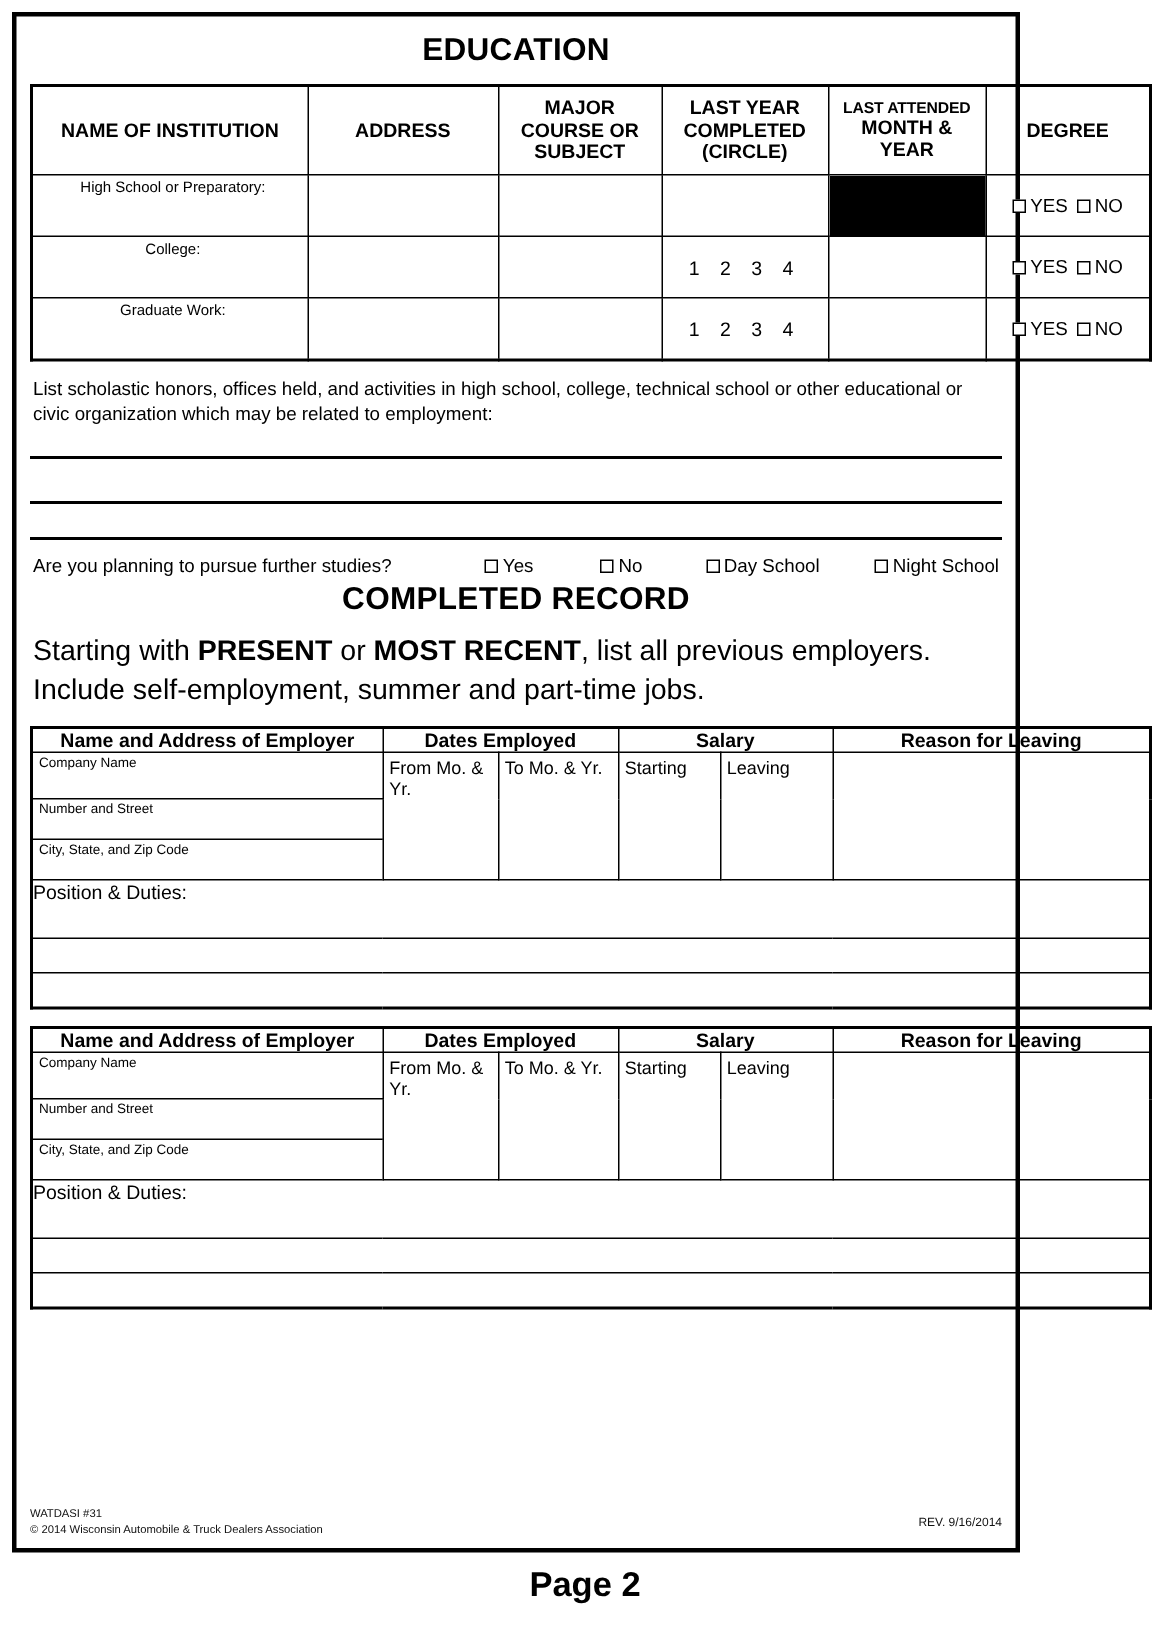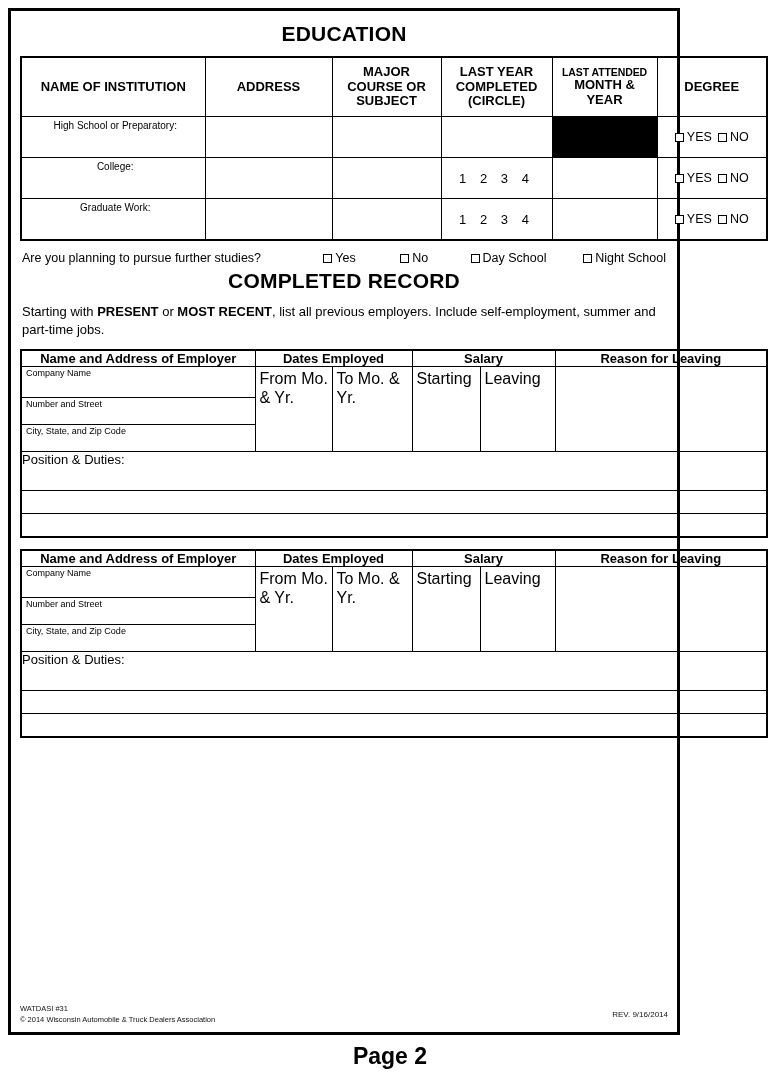--- a/index.html
+++ b/index.html
@@ -145,21 +145,21 @@
   #further-studies .fs-question { white-space: nowrap; }
   #further-studies .fs-opt { white-space: nowrap; }
   .fs-gap-1 { width: 78px; }
   .fs-gap-2 { width: 56px; }
   .fs-gap-3 { width: 53px; }
   .fs-gap-4 { width: 46px; }
 
   
   #employment-intro {
     margin-top: 10px;
-    font-size: 13px;
+    font-size: 19px;
     line-height: 1.35;
     padding: 0 2px;
   }
   #employment-intro b { font-weight: bold; }
 
   
   .employer-block {
     margin-top: 11px;
     border: 2px solid #000;
   }
@@ -171,21 +171,21 @@
     padding: 2px 0 3px 0;
     vertical-align: middle;
   }
   .micro-label {
     font-size: 9px;
     padding: 2px 0 0 4px;
     line-height: 1.1;
     white-space: nowrap;
   }
   .sub-head {
-    font-size: 16px;
+    font-size: 12px;
     padding: 3px 0 0 4px;
     line-height: 1.18;
   }
   .addr-cell { height: 26px; }
   .addr-cell-1 { height: 30px; }
   .position-cell {
     height: 38px;
     font-size: 13px;
     padding: 4px 0 0 5px;
   }
@@ -284,20 +284,26 @@
         <td></td>
         <td class="edu-years">1  2  3  4</td>
         <td></td>
         <td class="degree-cell">
           <span class="opt"><span class="cb"></span><span>YES</span></span><span class="opt"><span class="cb"></span><span>NO</span></span>
         </td>
       </tr>
     </tbody>
   </table>
 
+  <div id="honors-block">
+    <div class="honors-text">List scholastic honors, offices held, and activities in high school, college, technical school or other educational or civic organization which may be related to employment:</div>
+    <hr class="rule" id="rule-1">
+    <hr class="rule" id="rule-2">
+    <hr class="rule" id="rule-3">
+  </div>
 
   <div id="further-studies">
     <span class="fs-question">Are you planning to pursue further studies?</span>
     <span class="fs-gap-1"></span>
     <span class="fs-opt"><span class="cb"></span><span>Yes</span></span>
     <span class="fs-gap-2"></span>
     <span class="fs-opt"><span class="cb"></span><span>No</span></span>
     <span class="fs-gap-3"></span>
     <span class="fs-opt"><span class="cb"></span><span>Day School</span></span>
     <span class="fs-gap-4"></span>

